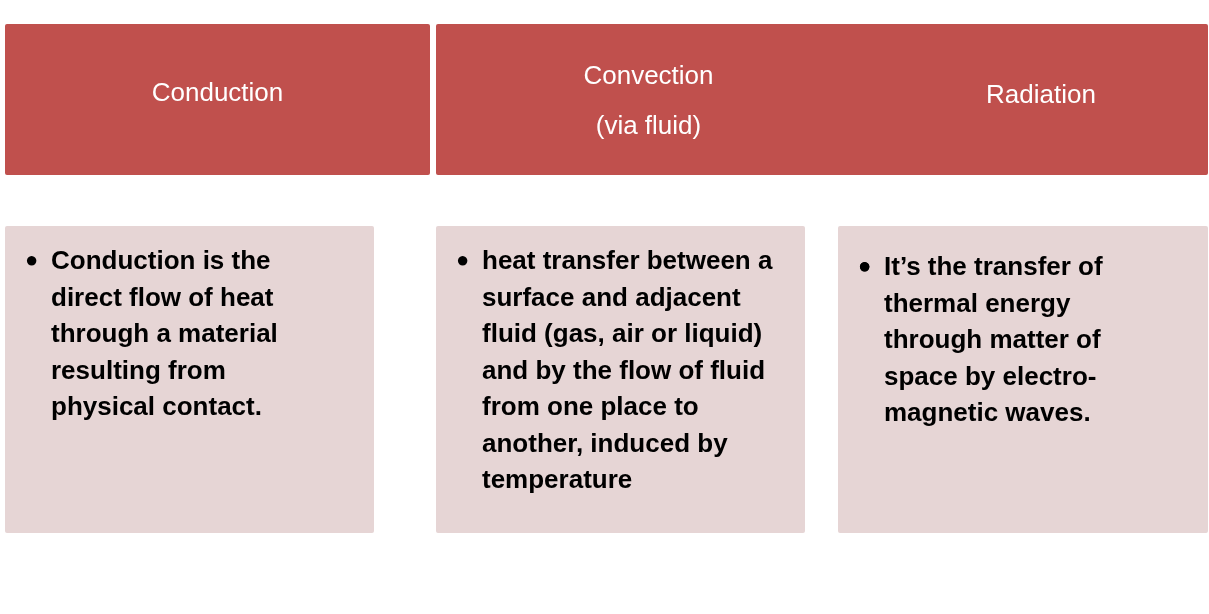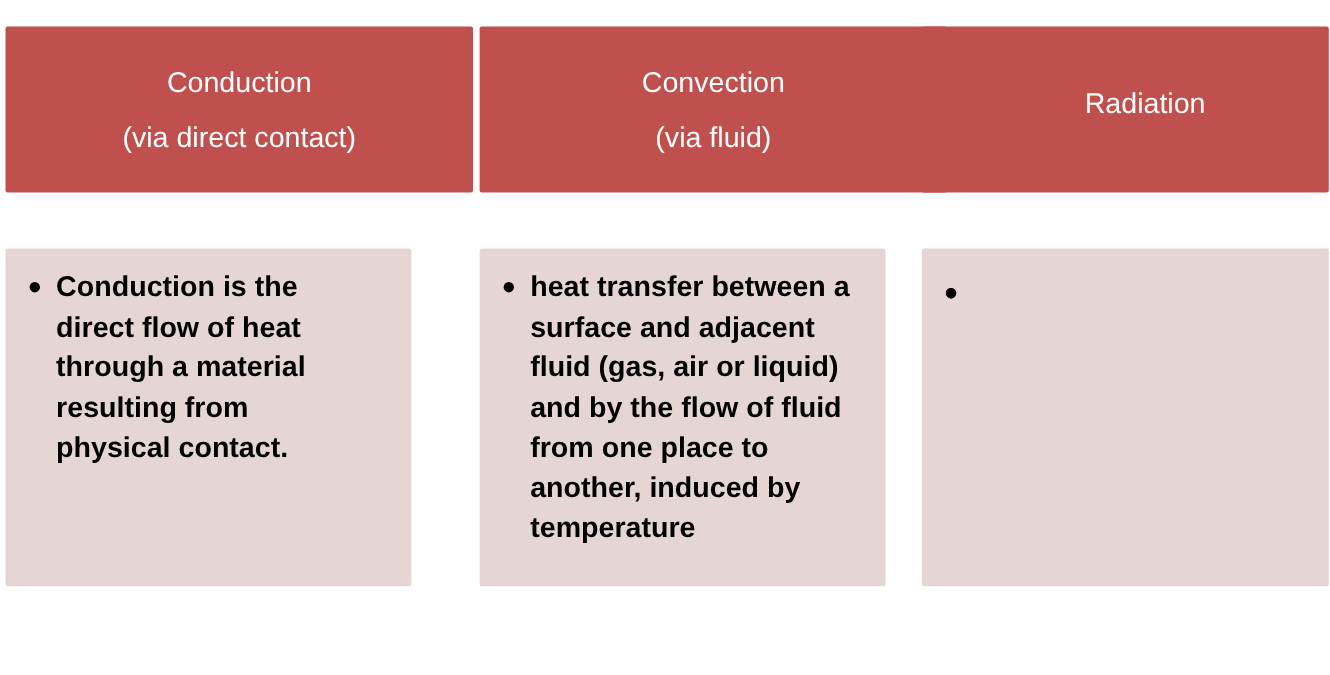--- a/index.html
+++ b/index.html
@@ -14,21 +14,20 @@
   .body ul { margin:0; padding:0; list-style:none; }
   .body li { position:relative; padding-left:28px; margin-bottom:6px; }
   .body li .bullet { position:absolute; left:2px; top:0; font-size:22px; }
   .c1 { left:5px; } .c2 { left:436px; } .c3 { left:838px; width:370px; }
 </style>
 </head>
 <body>
 
 <div class="hdr c1">
   <div class="t1">Conduction</div>
-  <div>(via direct contact)</div>
 </div>
 <div class="hdr c2">
   <div class="t1">Convection</div>
   <div>(via fluid)</div>
 </div>
 <div class="hdr c3 tight">
   <div class="t1">Radiation</div>
 </div>
 
 <div class="body c1">
@@ -47,15 +46,16 @@
       </li>
   </ul>
 </div>
 <div class="body c3">
   <ul>
     <li>
         <span class="bullet">●</span>
       </li>
     <li>
         <span class="bullet">●</span>
+        <span style="display:block;width:250px">It’s the transfer of thermal energy through matter of space by electro-magnetic  waves.</span>
       </li>
   </ul>
 </div>
 
 </body></html>

